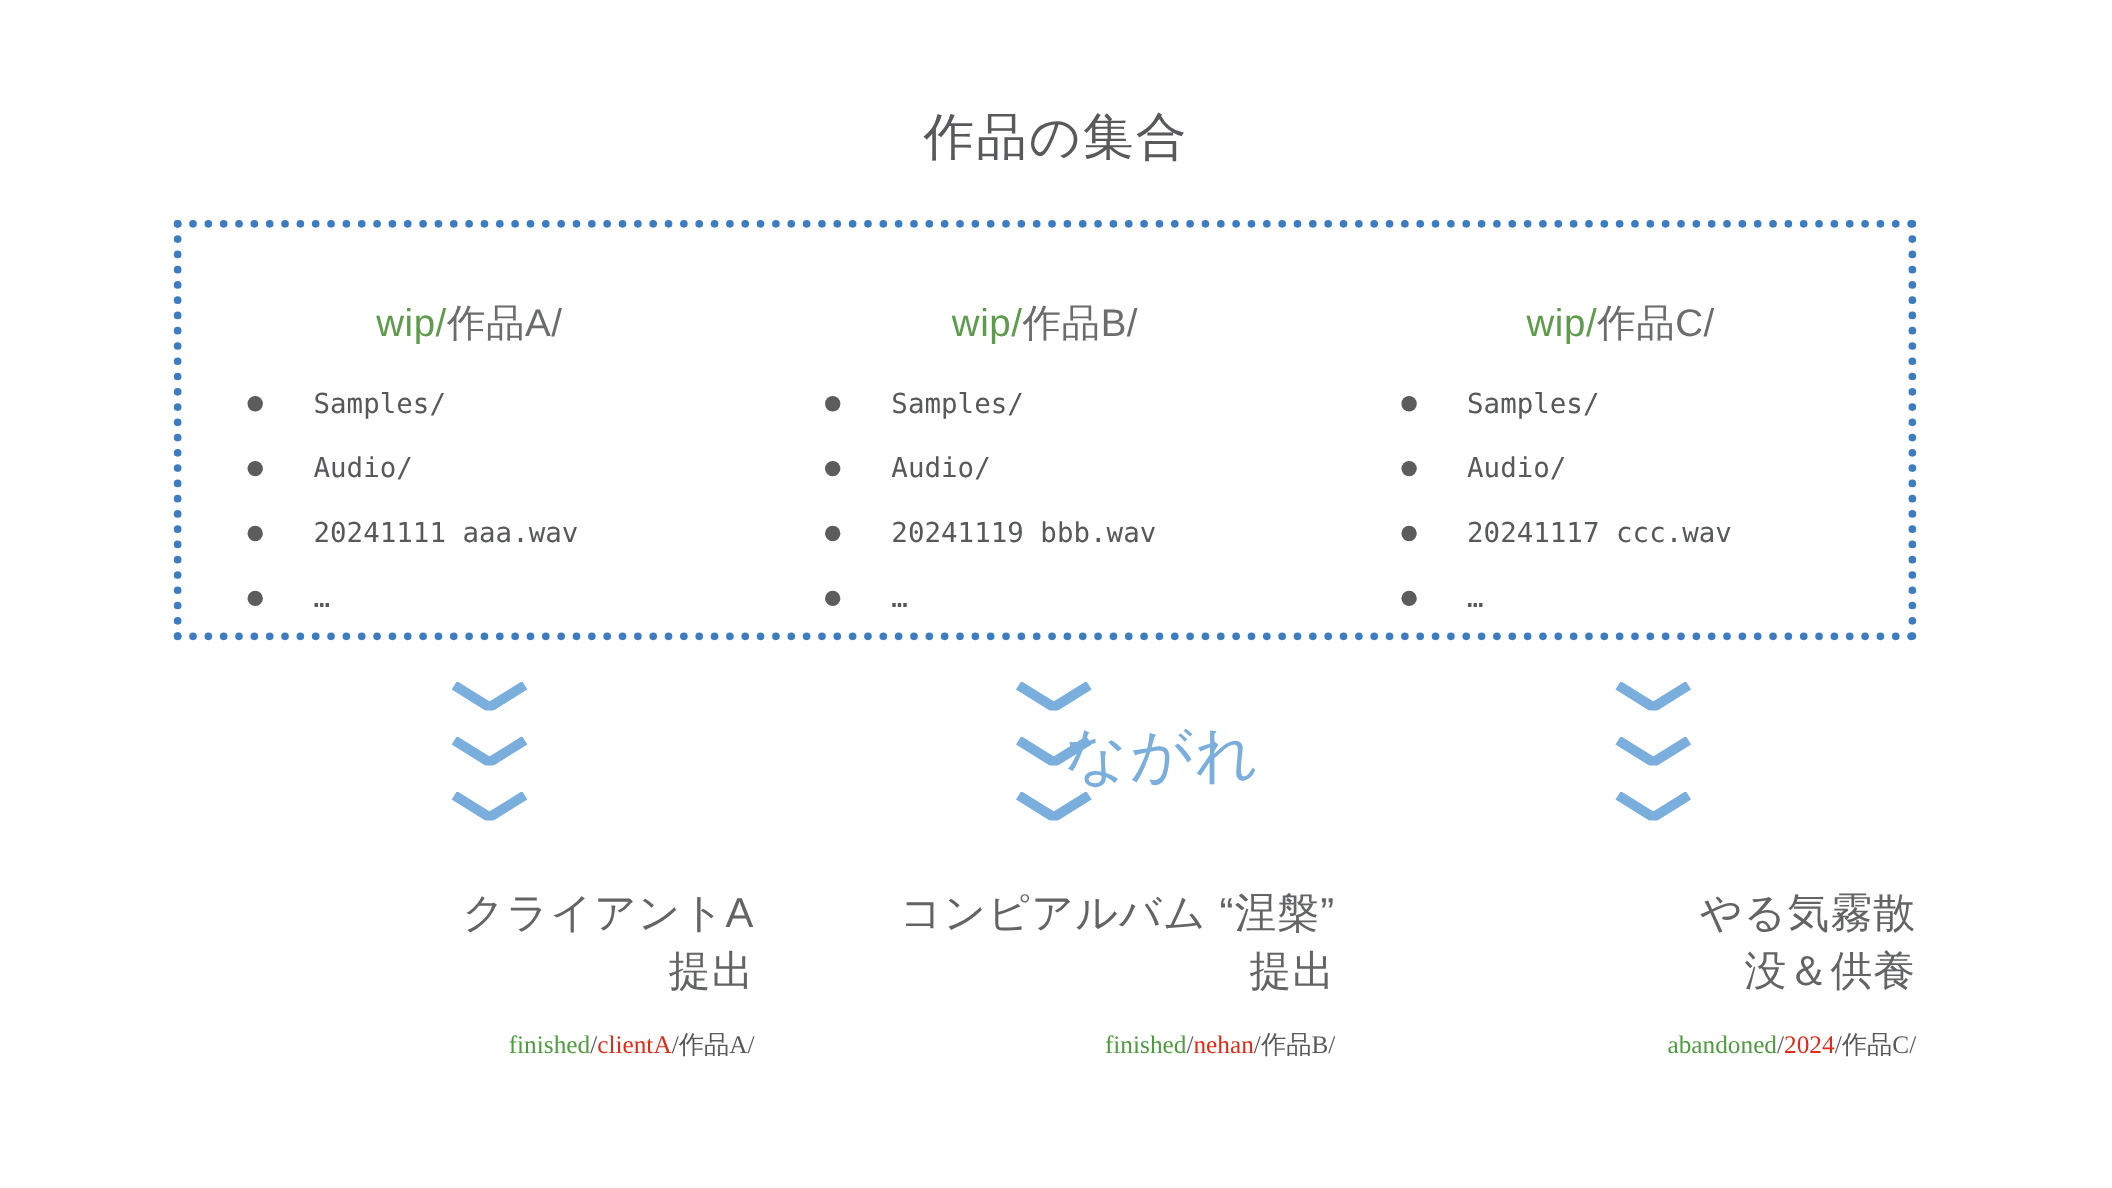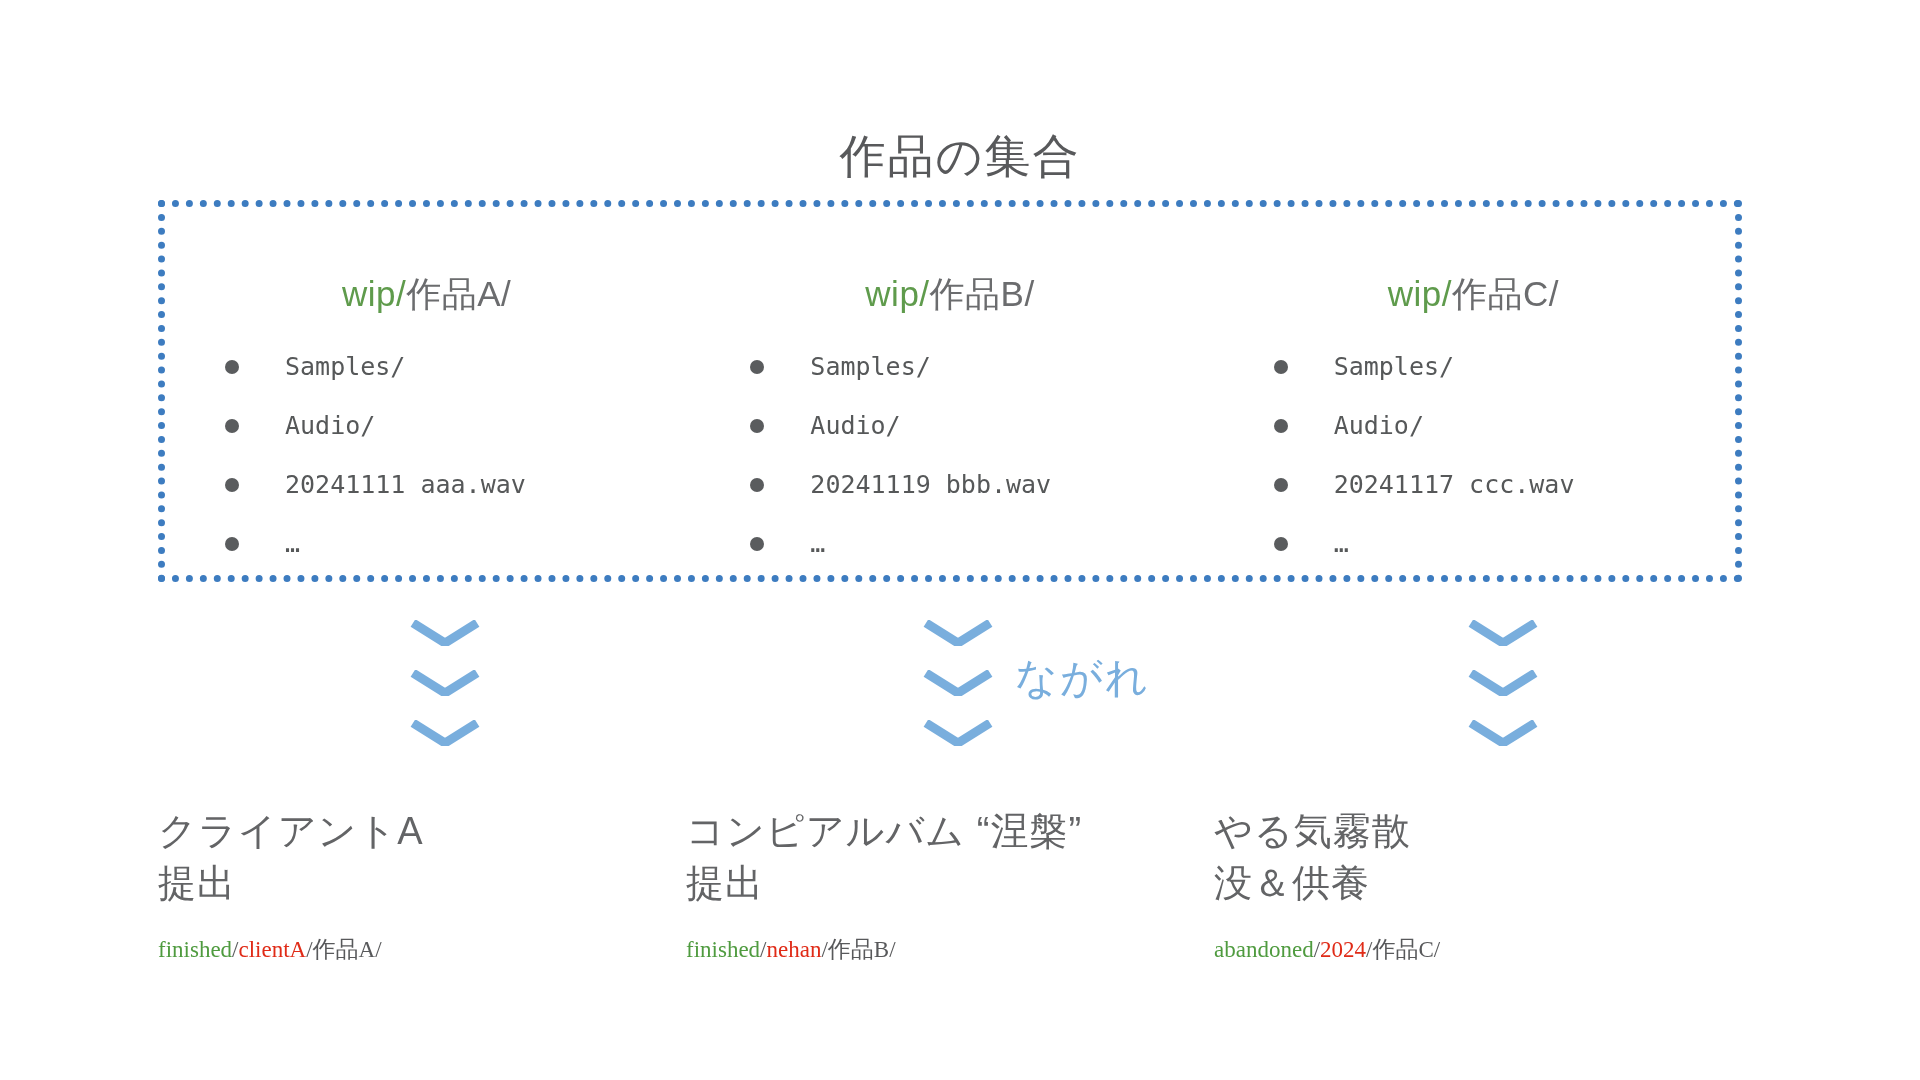--- a/index.html
+++ b/index.html
@@ -20,21 +20,20 @@
     position: absolute;
     left: 0;
     top: 98px;
     width: 1920px;
     text-align: center;
     font-size: 46px;
     font-weight: 400;
     color: #58595b;
     letter-spacing: 2px;
     line-height: 1.15;
-    margin-top: 32px;
   }
 
   
   #wip-group-box {
     position: absolute;
     left: 158px;
     top: 200px;
     width: 1584px;
     height: 382px;
     border: 7px dotted #3d7cc0;
@@ -123,41 +122,41 @@
     width: 70px;
     height: 26px;
   }
   .chevron svg { display: block; width: 70px; height: 26px; }
   .chev-1 { top: 0px; }
   .chev-2 { top: 50px; }
   .chev-3 { top: 100px; }
 
   #flow-label {
     position: absolute;
-    left: 1015px;
+    left: 968px;
     top: 655px;
-    font-size: 42px;
+    font-size: 56px;
     color: #79aedd;
     letter-spacing: 2px;
     white-space: nowrap;
     line-height: 1.1;
   }
 
   
   #outcomes {
     position: absolute;
     left: 158px;
     top: 805px;
     width: 1584px;
     display: flex;
     flex-direction: row;
   }
   .outcome {
     flex: 1 1 0;
-    text-align: left;
+    text-align: right;
   }
   .outcome-title {
     font-size: 38px;
     color: #636466;
     line-height: 1.38;
     letter-spacing: 1px;
     white-space: nowrap;
   }
   .outcome-path {
     margin-top: 24px;

